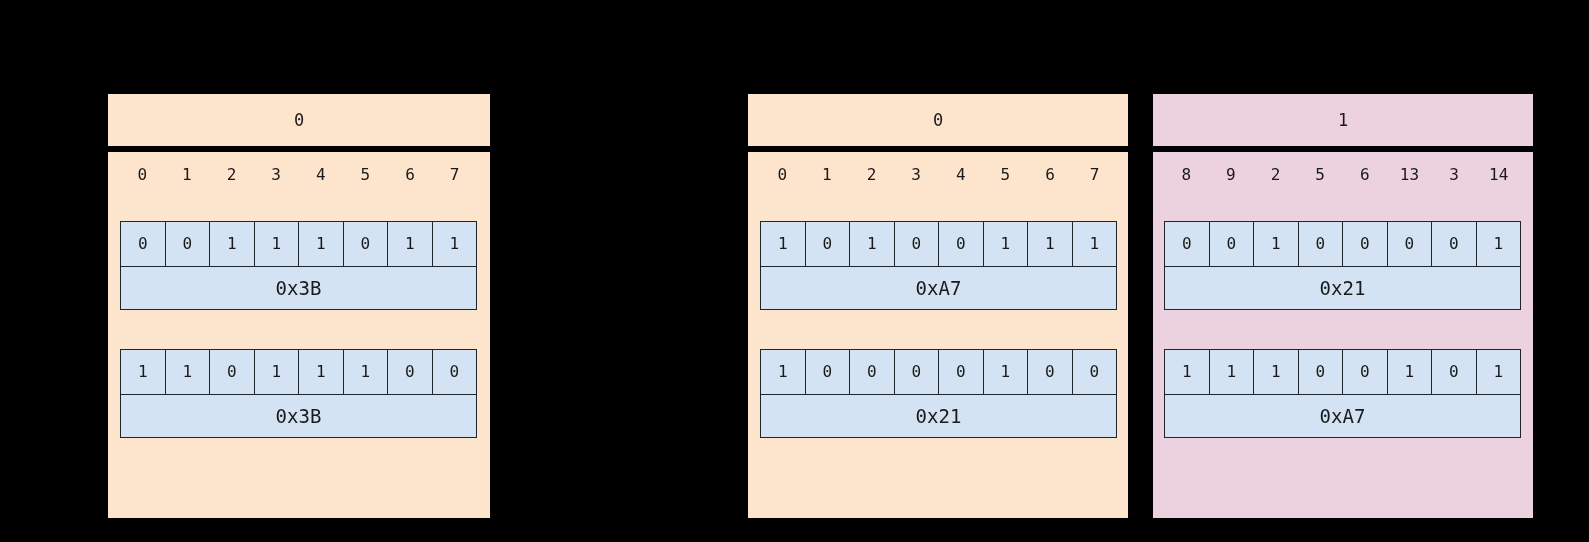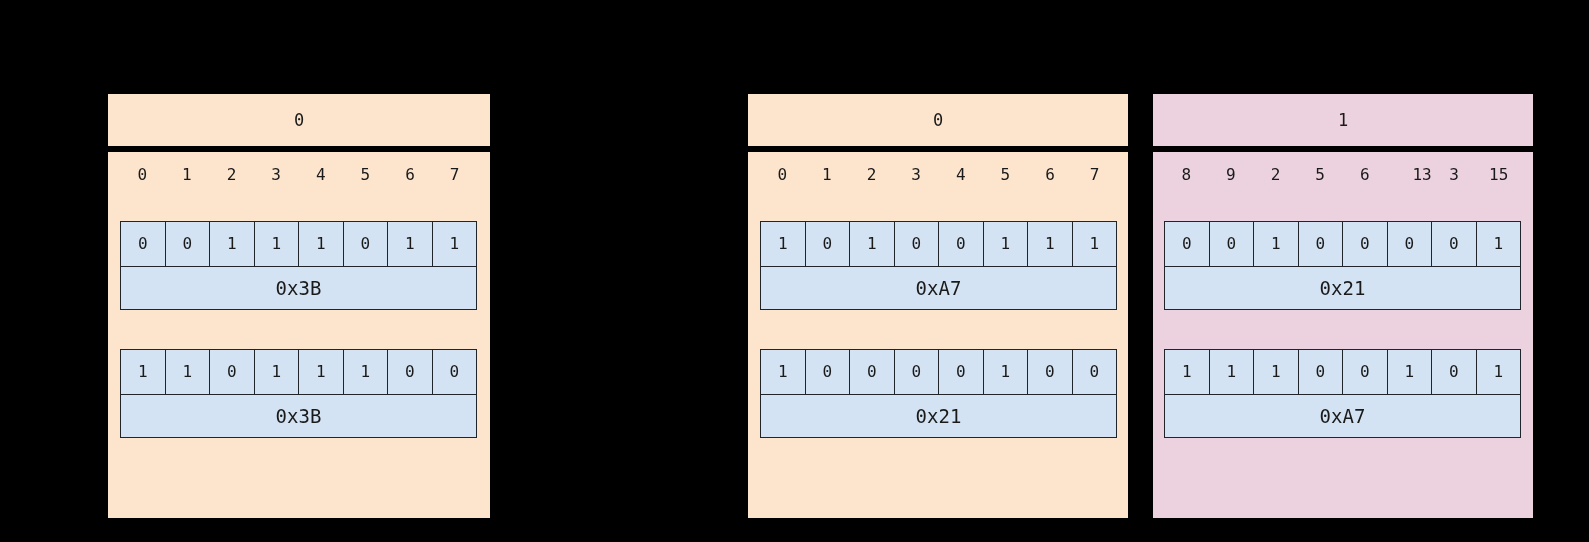--- a/index.html
+++ b/index.html
@@ -179,23 +179,23 @@
     </div>
     <div class="panel pink" style="left: 1153px; width: 380px;">
       <div class="panel-header">1</div>
       <div class="header-rule"></div>
       <div class="index-row" style="left: 11px; width: 357px;">
         <div class="index-cell" style="width: 44.625px;">8</div>
         <div class="index-cell" style="width: 44.625px;">9</div>
         <div class="index-cell" style="width: 44.625px;">2</div>
         <div class="index-cell" style="width: 44.625px;">5</div>
         <div class="index-cell" style="width: 44.625px;">6</div>
-        <div class="index-cell" style="width: 44.625px; text-align: right;">13</div>
+        <div class="index-cell" style="width: 44.625px;">13</div>
         <div class="index-cell" style="width: 44.625px;">3</div>
-        <div class="index-cell" style="width: 44.625px;">15</div>
+        <div class="index-cell" style="width: 44.625px;">14</div>
       </div>
       <div class="bit-block" style="left: 11px; width: 357px; top: 127px;">
         <div class="bit-row">
           <div class="bit-cell" style="width: 44.625px;">0</div>
           <div class="bit-cell" style="width: 44.625px;">0</div>
           <div class="bit-cell" style="width: 44.625px;">1</div>
           <div class="bit-cell" style="width: 44.625px;">0</div>
           <div class="bit-cell" style="width: 44.625px;">0</div>
           <div class="bit-cell" style="width: 44.625px;">0</div>
           <div class="bit-cell" style="width: 44.625px;">0</div>

